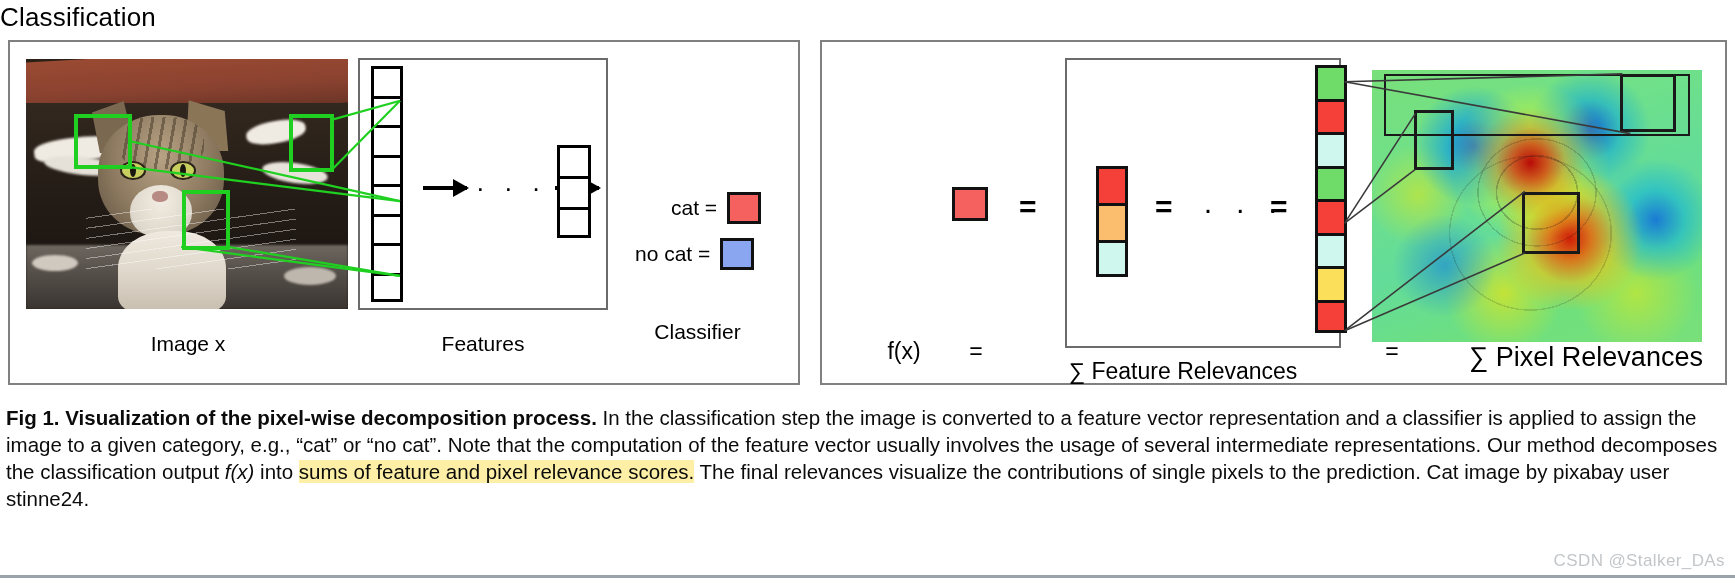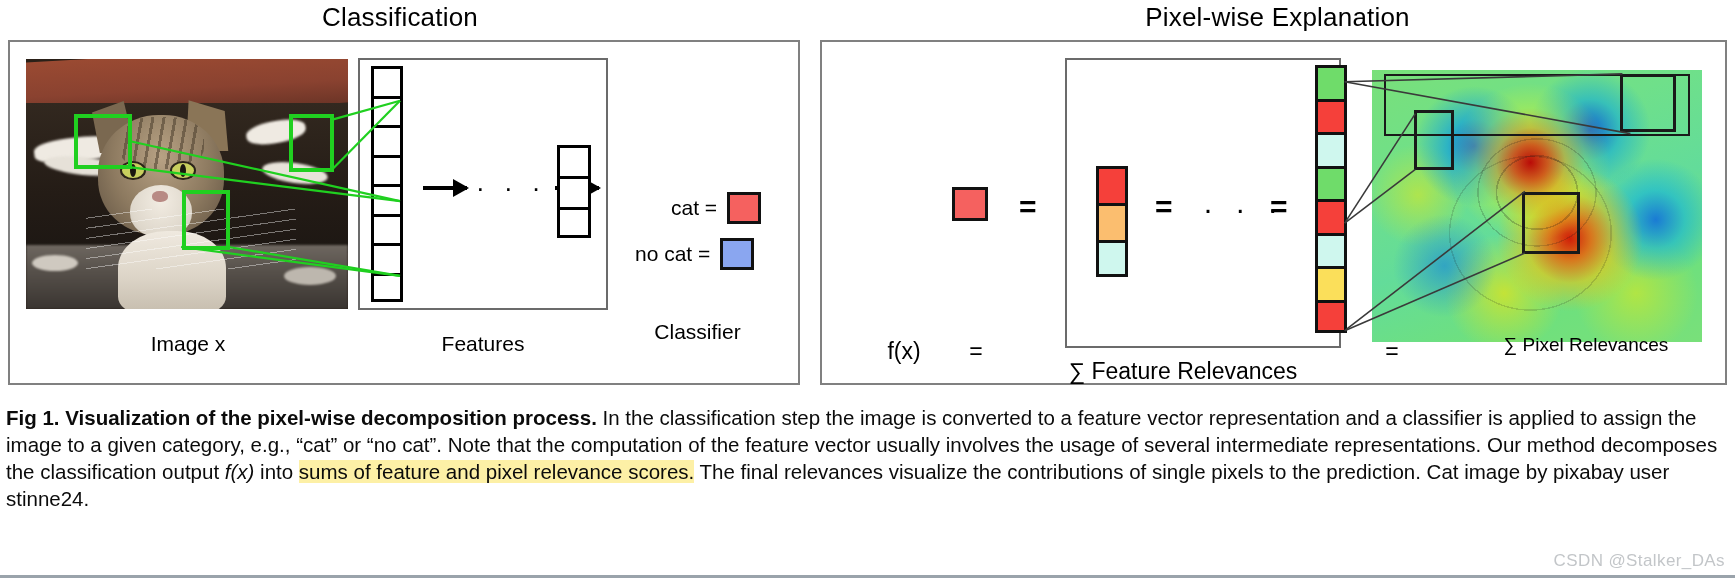--- a/index.html
+++ b/index.html
@@ -21,21 +21,20 @@
     position: relative;
     width: 1735px;
     height: 400px;
   }
 
   .panel-title {
     position: absolute;
     top: 2px;
     font-size: 26px;
     font-weight: 400;
-    text-align: center;
     letter-spacing: .2px;
     white-space: nowrap;
   }
   #title-classification { left: 0; width: 800px; }
   #title-pixelwise      { left: 820px; width: 915px; }
 
   .panel-box {
     position: absolute;
     top: 40px;
     height: 345px;
@@ -240,21 +239,20 @@
     left: 0; top: 575px; width: 1735px; height: 3px;
     background: #9aa3ab;
   }
 </style>
 </head>
 <body>
 
 <div class="figure">
 
   <div class="panel-title" id="title-classification">Classification</div>
-  <div class="panel-title" id="title-pixelwise">Pixel-wise Explanation</div>
 
   <div class="panel-box" id="panel-left">
 
     <div class="cat-photo">
       <div class="cp-roof"></div>
       <div class="cp-dark"></div>
       <div class="cp-snow1"></div>
       <div class="cp-snow2"></div>
       <div class="cp-snow3"></div>
       <div class="cp-snow4"></div>
@@ -374,21 +372,21 @@
         <line x1="525" y1="182" x2="596" y2="128"></line>
         <line x1="525" y1="290" x2="706" y2="150"></line>
         <line x1="525" y1="290" x2="706" y2="212"></line>
       </g>
     </svg>
 
     <div class="fig-label" style="left:22px; top:296px; width:120px; font-size:23px;">f(x)</div>
     <div class="fig-label" style="left:124px; top:296px; width:60px; font-size:23px;">=</div>
     <div class="fig-label" style="left:196px; top:292px; width:330px; font-size:23px;margin-top:24px;">∑ Feature Relevances</div>
     <div class="fig-label" style="left:540px; top:296px; width:60px; font-size:23px;">=</div>
-    <div class="fig-label" style="left:614px; top:292px; width:300px; font-size:19px;">∑ Pixel Relevances</div>
+    <div class="fig-label" style="left:614px; top:300px; width:300px; font-size:27px;">∑ Pixel Relevances</div>
   </div>
 </div>
 
 <div class="caption">
   <b>Fig 1.  Visualization of the pixel-wise decomposition process.</b><span> In the classification step the image is converted to a feature vector representation and a classifier is applied to assign the image to a given category, e.g., “cat” or “no cat”. Note that the computation of the feature vector usually involves the usage of several intermediate representations. Our method decomposes the classification output </span><i>f(x)</i><span> into </span><span class="hl" style="background: rgb(253, 240, 166);">sums of feature and pixel relevance scores.</span><span> The final relevances visualize the contributions of single pixels to the prediction. Cat image by pixabay user stinne24.</span>
 </div>
 
 <div class="watermark">CSDN @Stalker_DAs</div>
 <div class="bottom-rule"></div>
 

